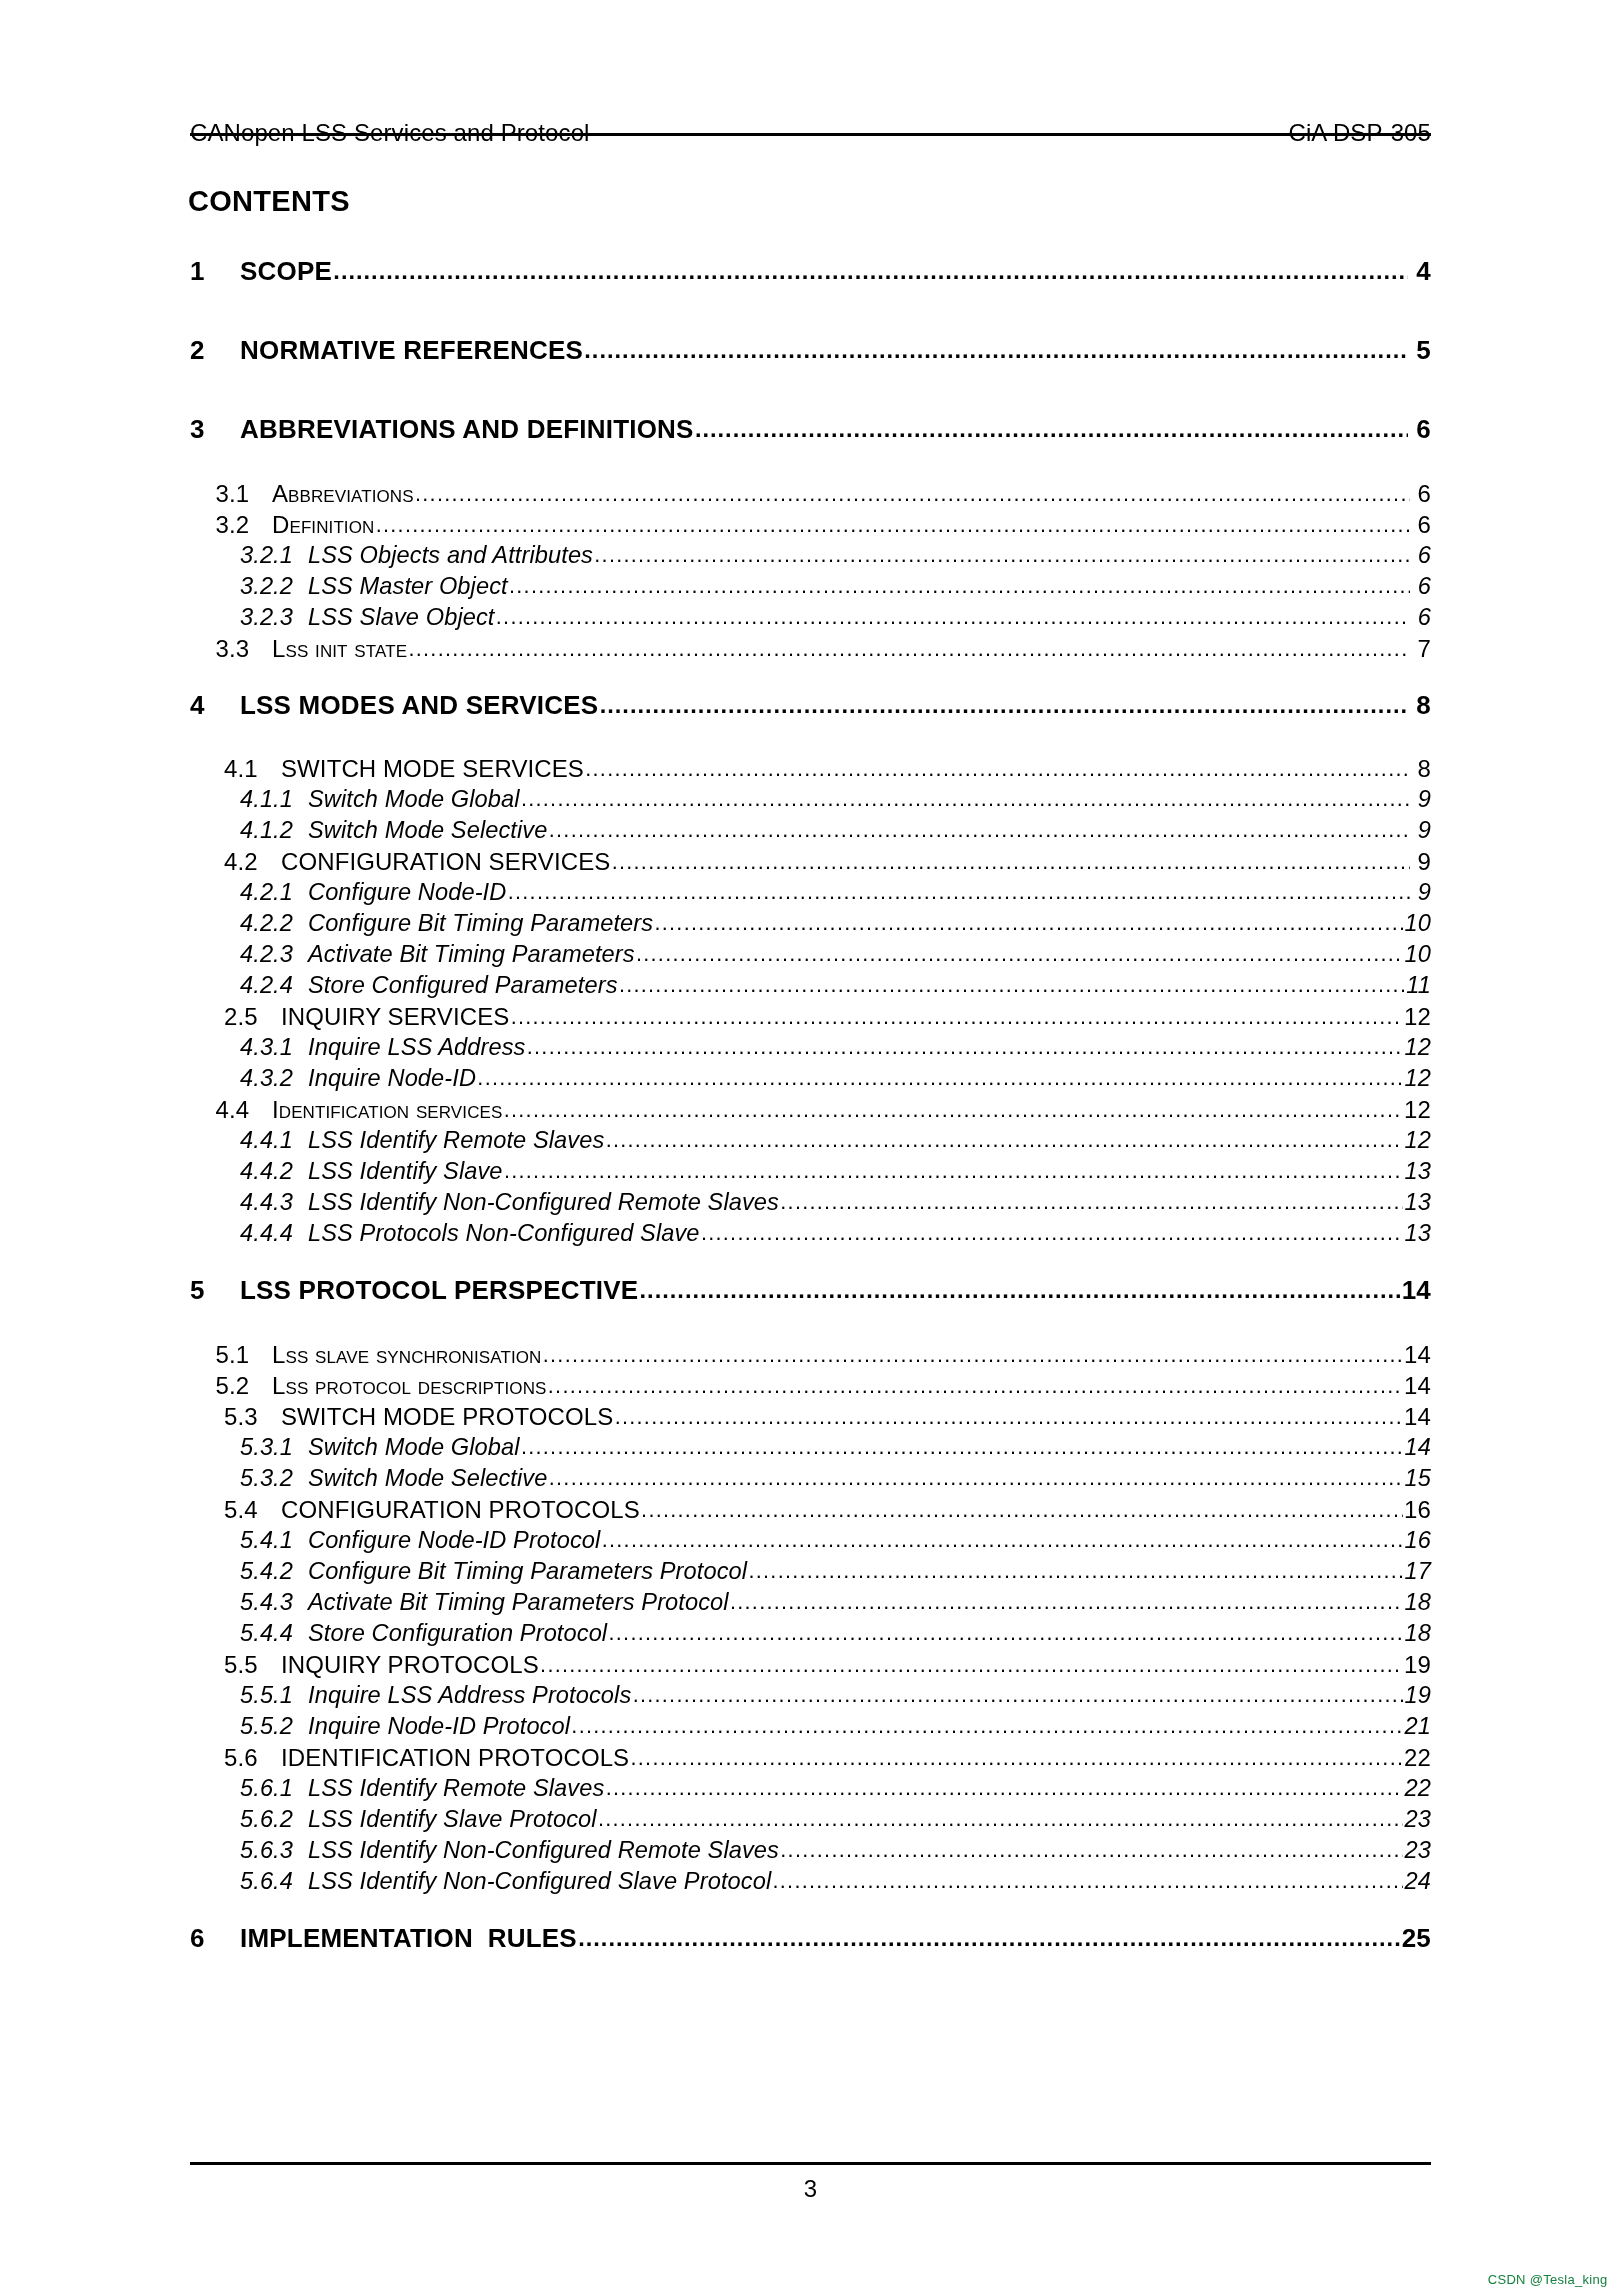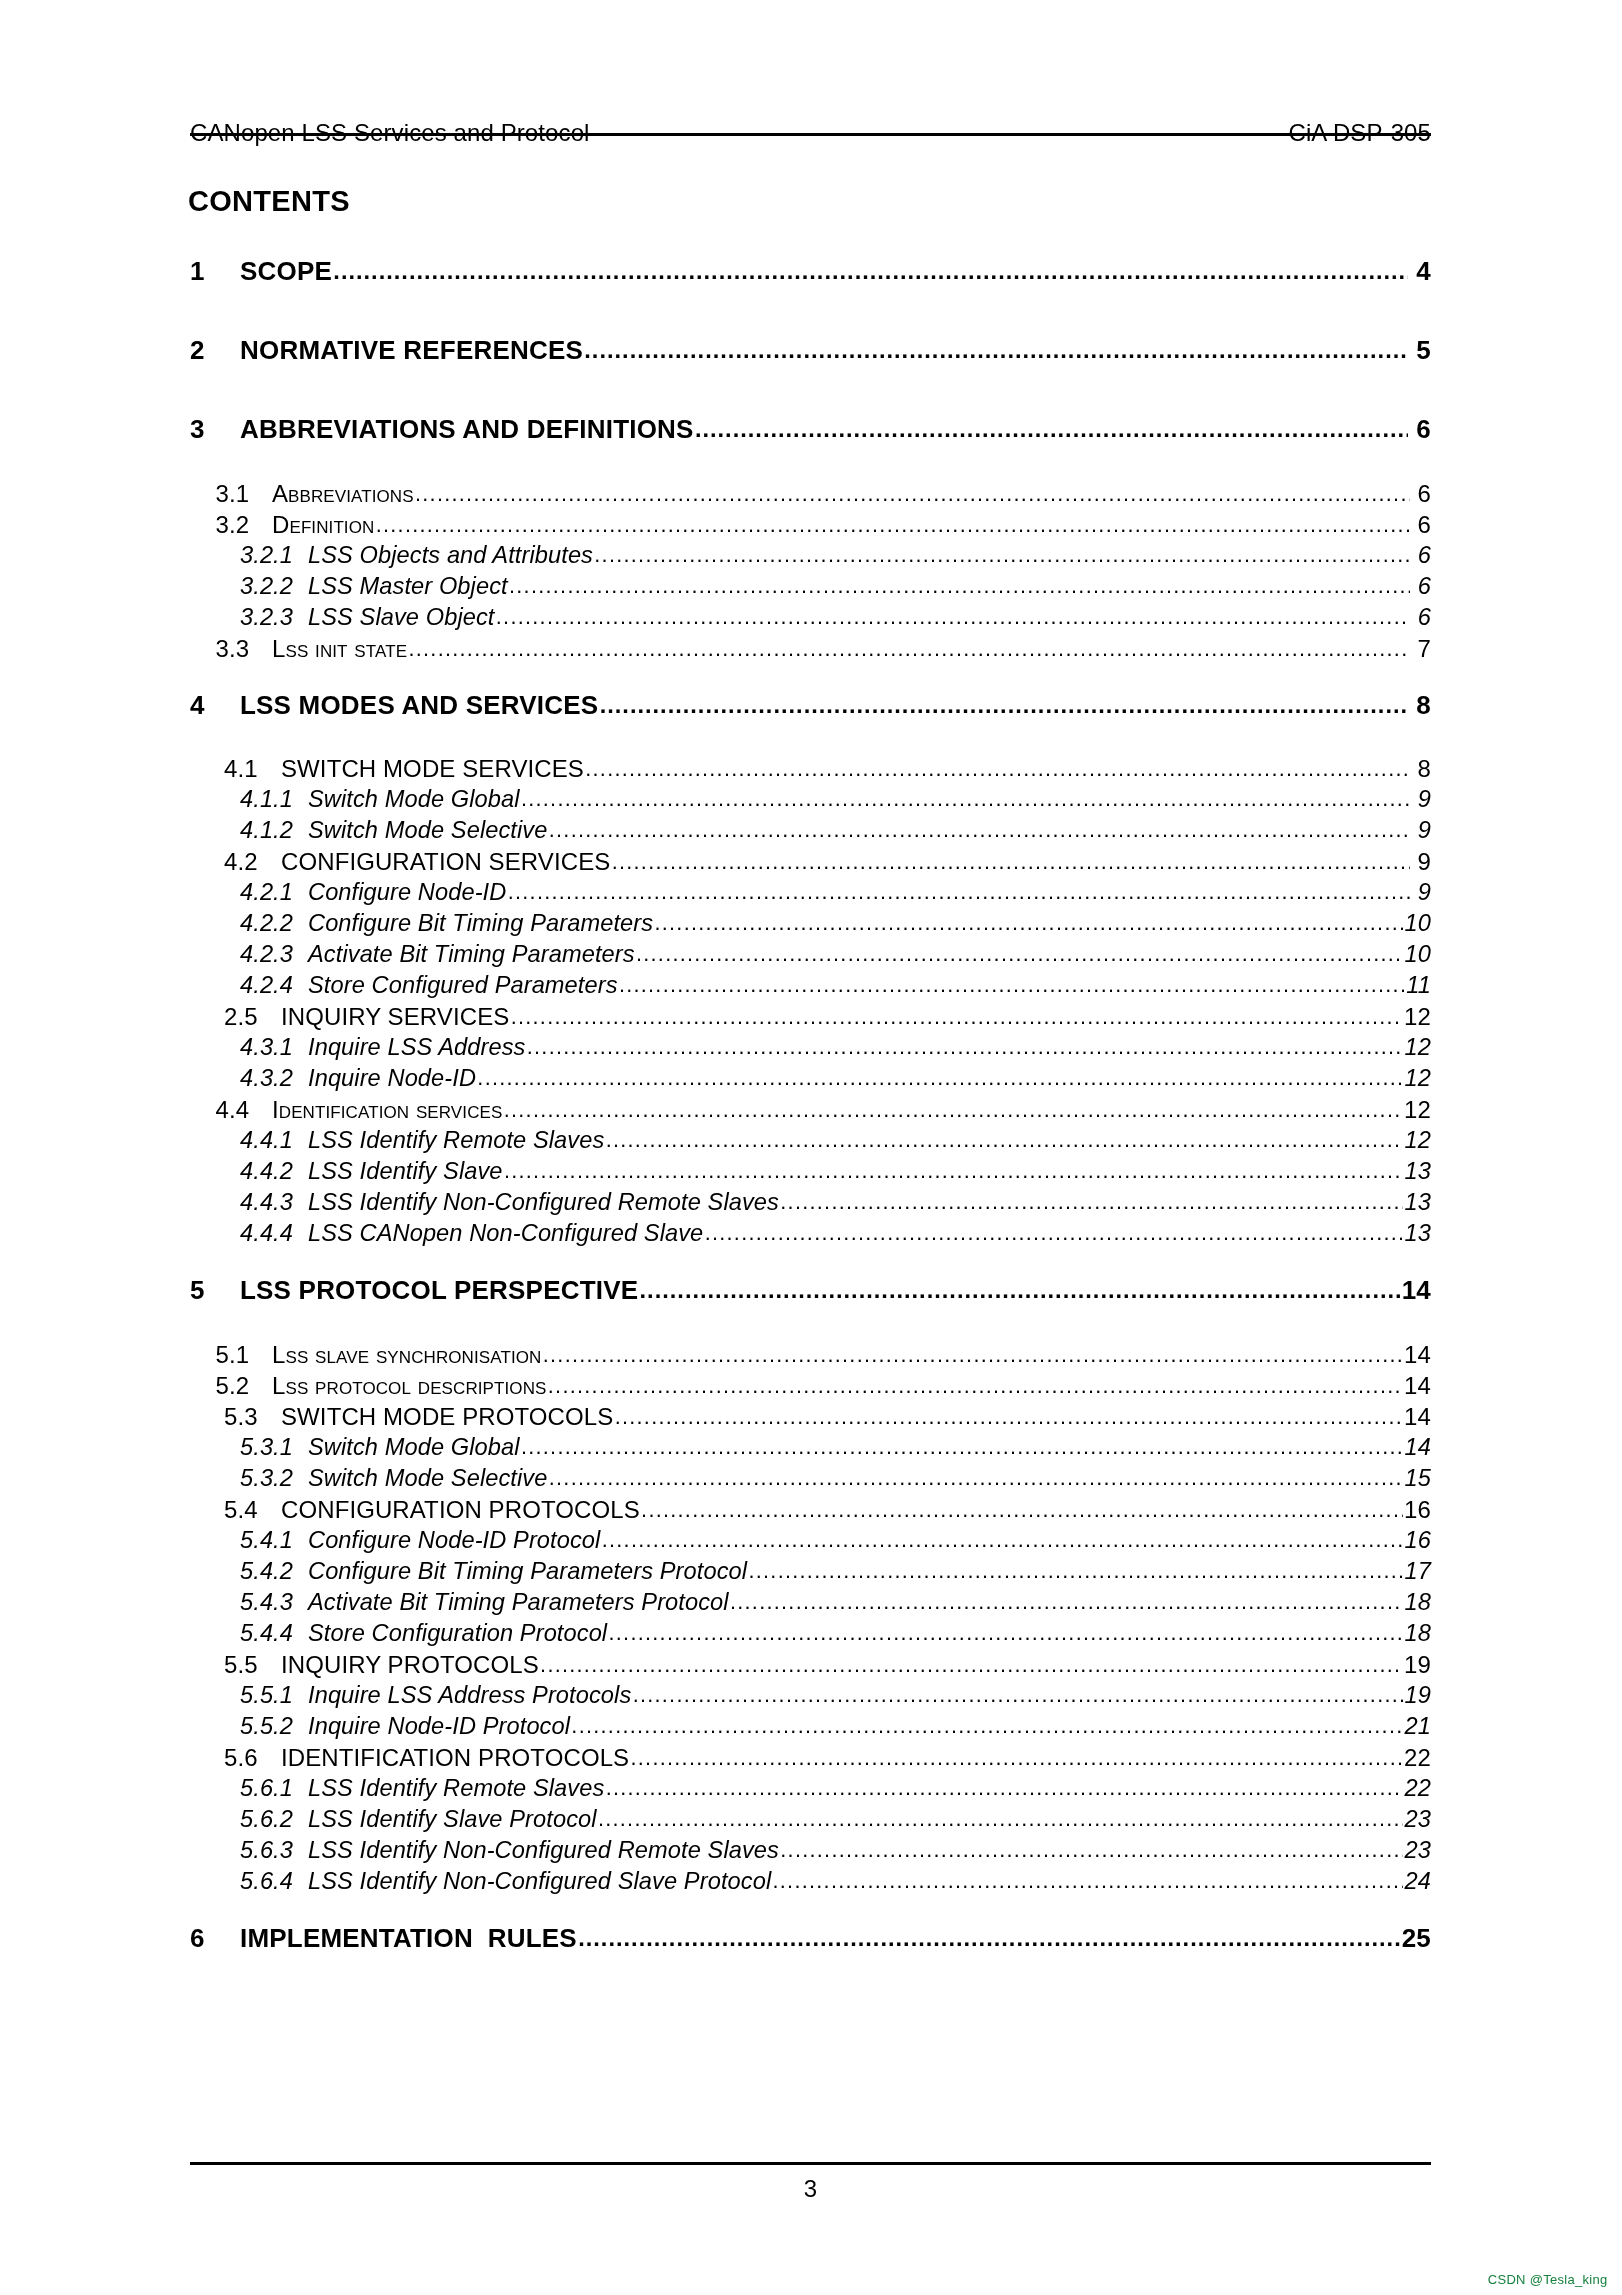--- a/index.html
+++ b/index.html
@@ -378,21 +378,21 @@
       <div class="toc-row lvl3">
         <span class="toc-num">4.4.3</span>
         <span class="toc-label">LSS Identify Non-Configured Remote Slaves</span>
         <span class="toc-dots">
           <span>....................................................................................................................................................................................................................................................................................................................................................................................................................</span>
         </span>
         <span class="toc-page">13</span>
       </div>
       <div class="toc-row lvl3">
         <span class="toc-num">4.4.4</span>
-        <span class="toc-label">LSS CANopen Non-Configured Slave</span>
+        <span class="toc-label">LSS Protocols Non-Configured Slave</span>
         <span class="toc-dots">
           <span>....................................................................................................................................................................................................................................................................................................................................................................................................................</span>
         </span>
         <span class="toc-page">13</span>
       </div>
       <div class="toc-row lvl1 gap-lg">
         <span class="toc-num">5</span>
         <span class="toc-label">LSS PROTOCOL PERSPECTIVE</span>
         <span class="toc-dots">
           <span>....................................................................................................................................................................................................................................................................................................................................................................................................................</span>

